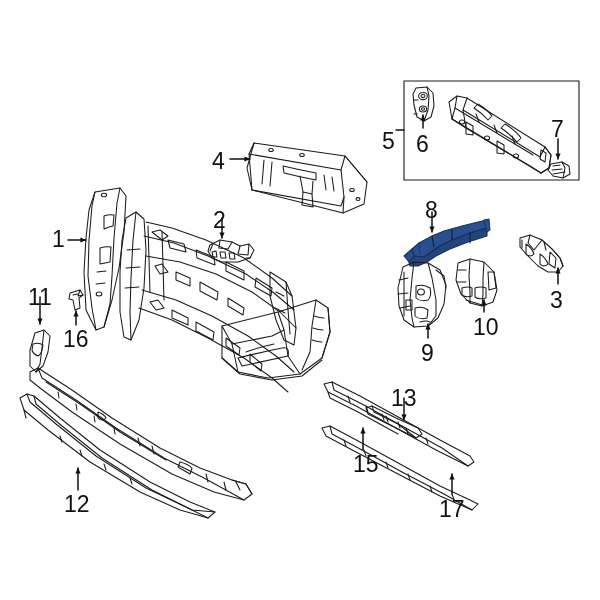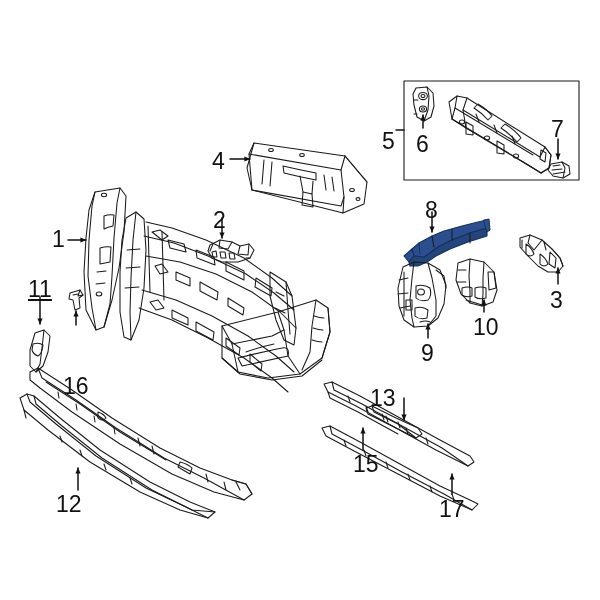--- a/index.html
+++ b/index.html
@@ -294,20 +294,20 @@
   <div class="callout-num" style="left:52px;top:228px;">1</div>
   <div class="callout-num" style="left:213px;top:209px;">2</div>
   <div class="callout-num" style="left:550px;top:289px;">3</div>
   <div class="callout-num" style="left:212px;top:150px;">4</div>
   <div class="callout-num" style="left:382px;top:130px;">5</div>
   <div class="callout-num" style="left:416px;top:133px;">6</div>
   <div class="callout-num" style="left:551px;top:118px;">7</div>
   <div class="callout-num" style="left:425px;top:199px;">8</div>
   <div class="callout-num" style="left:421px;top:342px;">9</div>
   <div class="callout-num" style="left:473px;top:316px;">10</div>
-  <div class="callout-num" style="left:28px;top:278px;text-decoration:underline;">11</div>
-  <div class="callout-num" style="left:56px;top:493px;">12</div>
-  <div class="callout-num" style="left:370px;top:387px;">13</div>
+  <div class="callout-num" style="left:28px;top:286px;">11</div>
+  <div class="callout-num" style="left:64px;top:493px;">12</div>
+  <div class="callout-num" style="left:391px;top:387px;">13</div>
   <div class="callout-num" style="left:439px;top:498px;">17</div>
   <div class="callout-num" style="left:353px;top:453px;text-align:center;">15</div>
-  <div class="callout-num" style="left:63px;top:328px;margin-top:47px;">16</div>
+  <div class="callout-num" style="left:63px;top:328px;">16</div>
 
 </div>
 
 </body></html>

